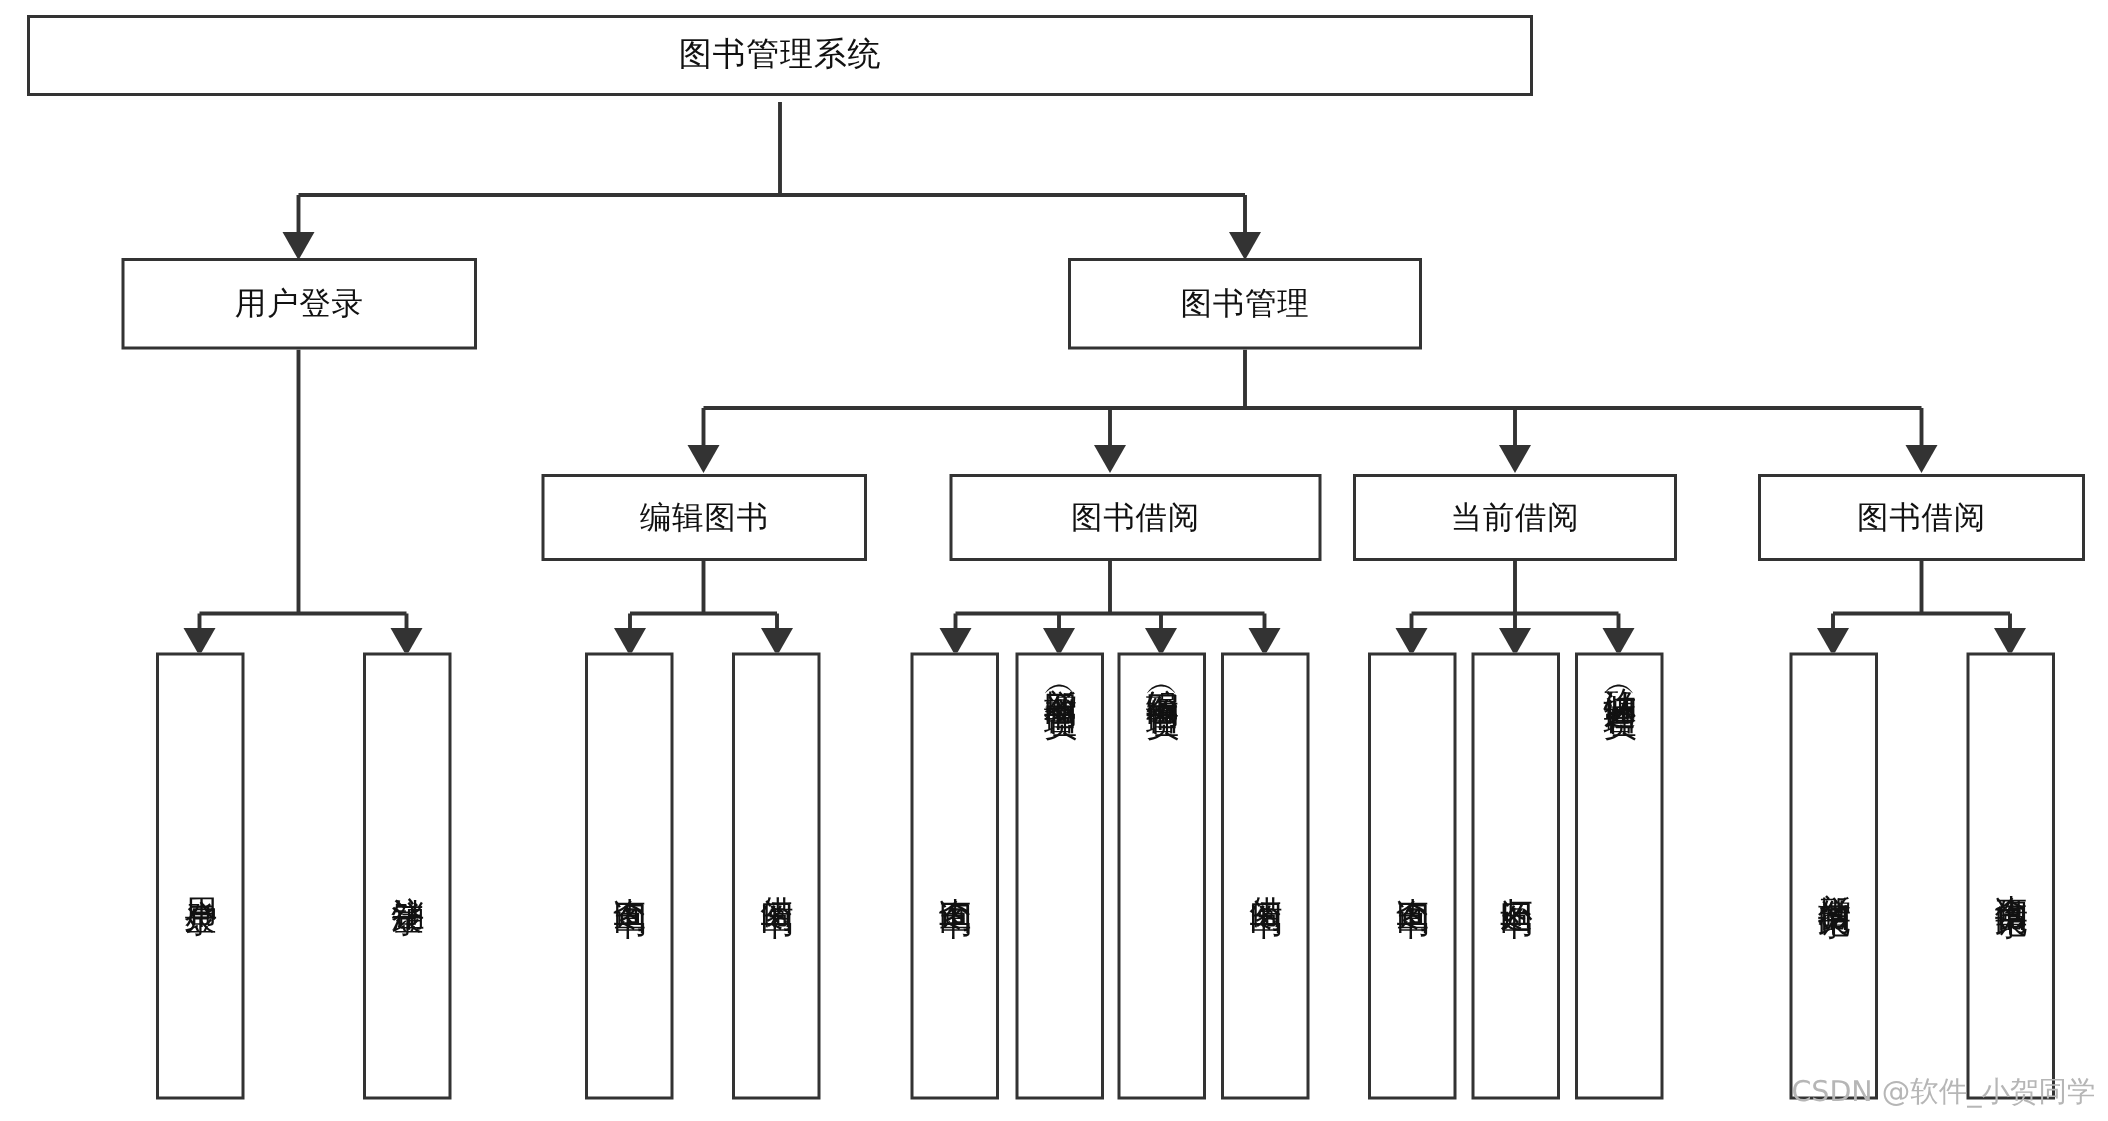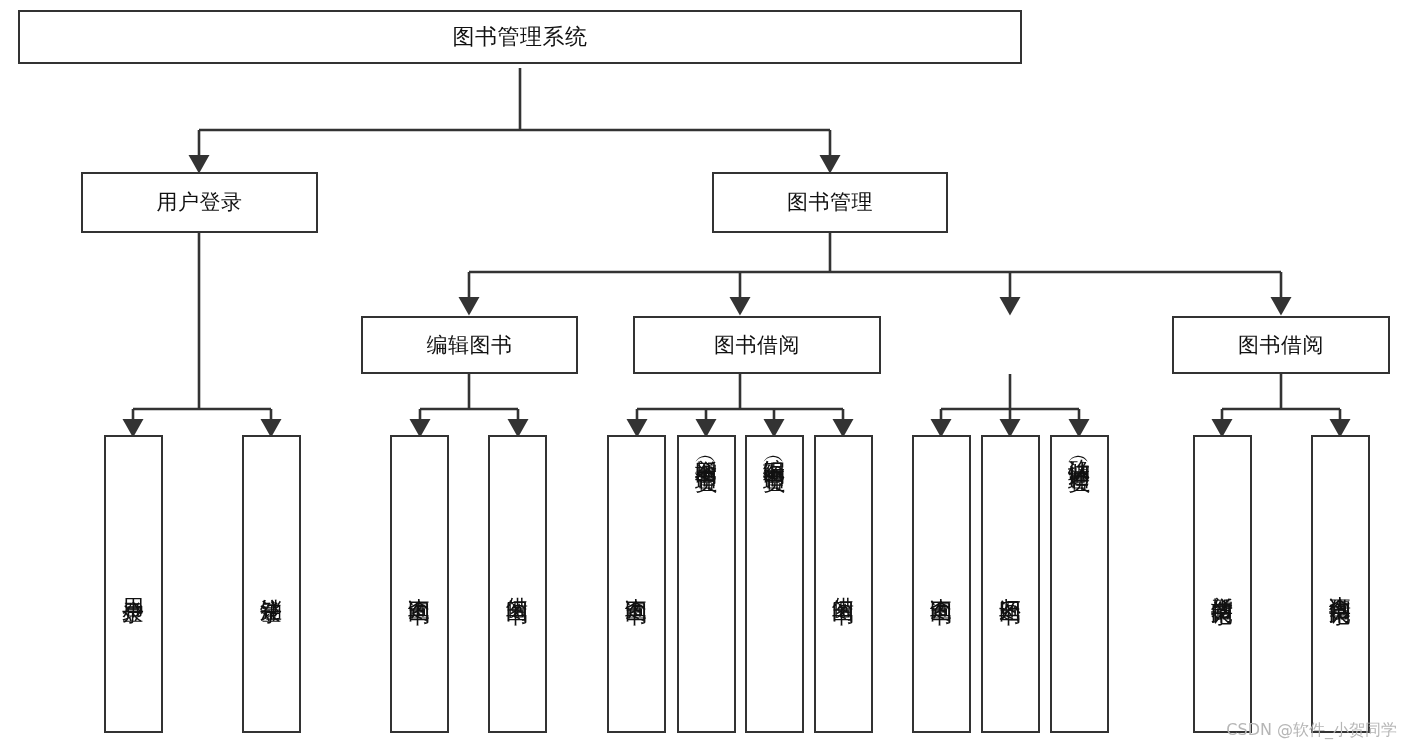--- a/index.html
+++ b/index.html
@@ -55,21 +55,21 @@
     white-space: nowrap;
   }
   .node.leaf.centered {
     align-items: center;
     padding-top: 0;
   }
   #watermark {
     position: absolute;
     right: 8px;
     bottom: 6px;
-    font-size: 16px;
+    font-size: 19px;
     color: #b6b6b6;
     z-index: 5;
     white-space: nowrap;
   }
 </style>
 </head>
 <body>
 
 <div id="diagram-root">
 
@@ -133,20 +133,23 @@
   <div class="node" style="left:712px; top:172px; width:236px; height:61px;">
     <span class="node-label">图书管理</span>
   </div>
 
   <div class="node" style="left:361px; top:316px; width:217px; height:58px;">
     <span class="node-label">编辑图书</span>
   </div>
   <div class="node" style="left:633px; top:316px; width:248px; height:58px;">
     <span class="node-label">图书借阅</span>
   </div>
+  <div class="node" style="left:902px; top:316px; width:216px; height:58px;">
+    <span class="node-label">当前借阅</span>
+  </div>
   <div class="node" style="left:1172px; top:316px; width:218px; height:58px;">
     <span class="node-label">图书借阅</span>
   </div>
 
   <div class="node leaf centered" style="left:104px; top:435px; width:59px; height:298px;">
     <span class="node-label">用户登录</span>
   </div>
   <div class="node leaf centered" style="left:242px; top:435px; width:59px; height:298px;">
     <span class="node-label">注销登录</span>
   </div>

